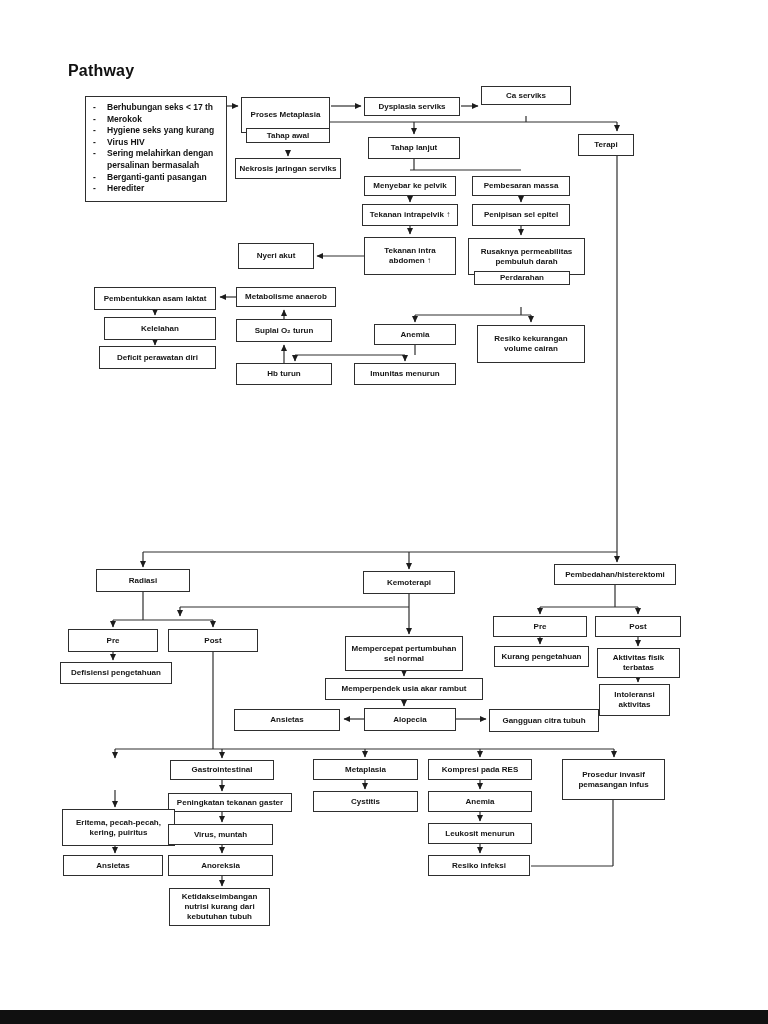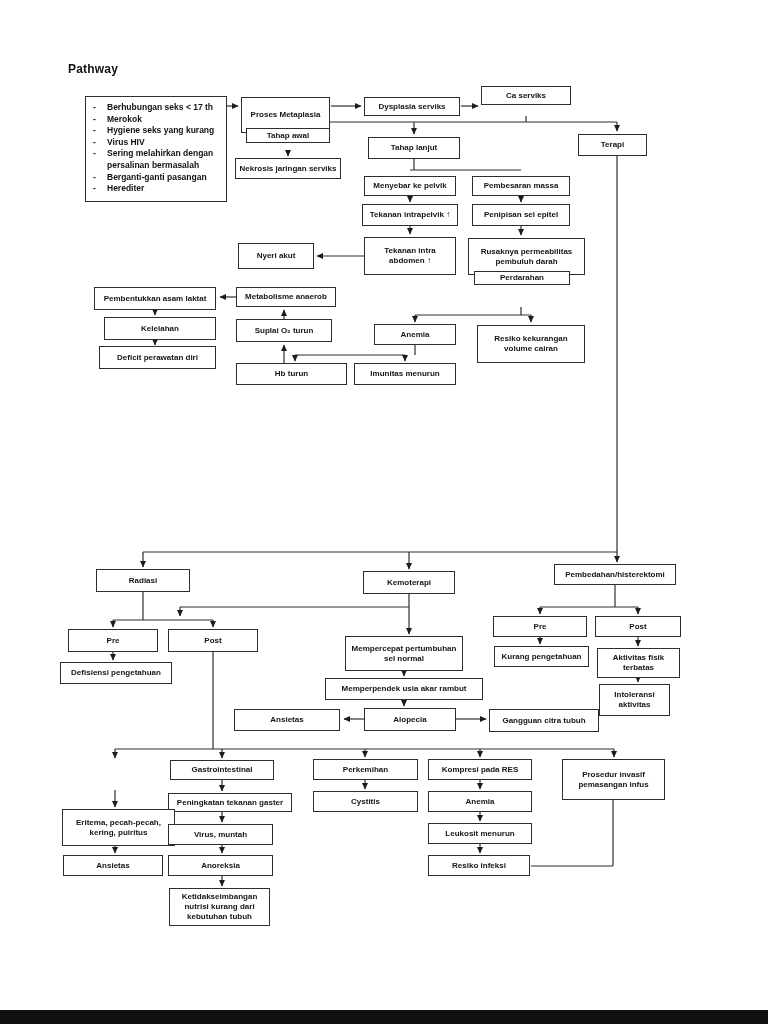--- a/index.html
+++ b/index.html
@@ -1,18 +1,18 @@
 <!DOCTYPE html>
 <html><head>
 <meta charset="utf-8">
 <style>
   html,body{margin:0;padding:0;background:#fff;}
   #page{position:relative;width:768px;height:1024px;background:#ffffff;overflow:hidden;
         font-family:"Liberation Sans", sans-serif;color:#111;}
-  #title{position:absolute;left:68px;top:62px;font-size:12px;font-weight:bold;letter-spacing:.2px;}
+  #title{position:absolute;left:68px;top:62px;font-size:16px;font-weight:bold;letter-spacing:.2px;}
   .node{position:absolute;border:1px solid #2e2e2e;background:#fff;box-sizing:border-box;
         display:flex;align-items:center;justify-content:center;text-align:center;
         font-size:8px;font-weight:bold;line-height:1.25;padding:1px 3px;color:#141414;}
   .thick{border-width:1.5px;}
   #riskbox{position:absolute;left:85px;top:96px;width:142px;height:106px;border:1.5px solid #2e2e2e;
         box-sizing:border-box;background:#fff;padding:5px 3px 4px 7px;font-size:8.5px;font-weight:bold;}
   .ritem{display:flex;line-height:11.6px;}
   .ritem .dash{width:14px;flex:0 0 14px;}
   .ritem .rtext{flex:1;}
   svg#wires{position:absolute;left:0;top:0;}
@@ -136,40 +136,40 @@
       </div>
     <div class="ritem">
         <span class="dash">-</span>
         <span class="rtext">Herediter</span>
       </div>
   </div>
 
   <div class="node" style="left:241px;top:97px;width:89px;height:36px">Proses Metaplasia</div>
   <div class="node" style="left:364px;top:97px;width:96px;height:19px">Dysplasia serviks</div>
   <div class="node" style="left:481px;top:86px;width:90px;height:19px">Ca serviks</div>
-  <div class="node" style="left:578px;top:134px;width:69px;height:22px">Terapi</div>
+  <div class="node" style="left:578px;top:134px;width:56px;height:22px">Terapi</div>
   <div class="node" style="left:246px;top:128px;width:84px;height:15px">Tahap awal</div>
   <div class="node" style="left:235px;top:158px;width:106px;height:21px">Nekrosis jaringan serviks</div>
   <div class="node" style="left:368px;top:137px;width:92px;height:22px">Tahap lanjut</div>
   <div class="node" style="left:364px;top:176px;width:92px;height:20px">Menyebar ke pelvik</div>
   <div class="node" style="left:362px;top:204px;width:96px;height:22px">Tekanan intrapelvik ↑</div>
   <div class="node thick" style="left:364px;top:237px;width:92px;height:38px">Tekanan intra abdomen ↑</div>
   <div class="node thick" style="left:238px;top:243px;width:76px;height:26px">Nyeri akut</div>
   <div class="node" style="left:472px;top:176px;width:98px;height:20px">Pembesaran massa</div>
   <div class="node" style="left:472px;top:204px;width:98px;height:22px">Penipisan sel epitel</div>
   <div class="node" style="left:468px;top:238px;width:117px;height:37px">Rusaknya permeabilitas pembuluh darah</div>
   <div class="node" style="left:474px;top:271px;width:96px;height:14px">Perdarahan</div>
   <div class="node" style="left:374px;top:324px;width:82px;height:21px">Anemia</div>
   <div class="node" style="left:477px;top:325px;width:108px;height:38px">Resiko kekurangan volume cairan</div>
   <div class="node thick" style="left:236px;top:287px;width:100px;height:20px">Metabolisme anaerob</div>
   <div class="node" style="left:94px;top:287px;width:122px;height:23px">Pembentukkan asam laktat</div>
   <div class="node thick" style="left:104px;top:317px;width:112px;height:23px">Kelelahan</div>
   <div class="node" style="left:99px;top:346px;width:117px;height:23px">Deficit perawatan diri</div>
   <div class="node thick" style="left:236px;top:319px;width:96px;height:23px">Suplai O₂ turun</div>
-  <div class="node" style="left:236px;top:363px;width:111px;height:22px">Hb turun</div>
+  <div class="node" style="left:236px;top:363px;width:96px;height:22px">Hb turun</div>
   <div class="node" style="left:354px;top:363px;width:102px;height:22px">Imunitas menurun</div>
 
   <div class="node" style="left:96px;top:569px;width:94px;height:23px">Radiasi</div>
   <div class="node" style="left:363px;top:571px;width:92px;height:23px">Kemoterapi</div>
   <div class="node" style="left:554px;top:564px;width:122px;height:21px">Pembedahan/histerektomi</div>
   <div class="node" style="left:68px;top:629px;width:90px;height:23px">Pre</div>
   <div class="node" style="left:168px;top:629px;width:90px;height:23px">Post</div>
   <div class="node" style="left:60px;top:662px;width:112px;height:22px">Defisiensi pengetahuan</div>
   <div class="node" style="left:345px;top:636px;width:118px;height:35px">Mempercepat pertumbuhan sel normal</div>
   <div class="node" style="left:325px;top:678px;width:158px;height:22px">Memperpendek usia akar rambut</div>
@@ -182,21 +182,21 @@
   <div class="node" style="left:597px;top:648px;width:83px;height:30px">Aktivitas fisik terbatas</div>
   <div class="node" style="left:599px;top:684px;width:71px;height:32px">Intoleransi aktivitas</div>
 
   <div class="node" style="left:170px;top:760px;width:104px;height:20px">Gastrointestinal</div>
   <div class="node" style="left:168px;top:793px;width:124px;height:19px">Peningkatan tekanan gaster</div>
   <div class="node" style="left:62px;top:809px;width:113px;height:37px">Eritema, pecah-pecah, kering, puiritus</div>
   <div class="node" style="left:168px;top:824px;width:105px;height:21px">Virus, muntah</div>
   <div class="node" style="left:63px;top:855px;width:100px;height:21px">Ansietas</div>
   <div class="node" style="left:168px;top:855px;width:105px;height:21px">Anoreksia</div>
   <div class="node" style="left:169px;top:888px;width:101px;height:38px">Ketidakseimbangan nutrisi kurang dari kebutuhan tubuh</div>
-  <div class="node" style="left:313px;top:759px;width:105px;height:21px">Perkemihan</div>
+  <div class="node" style="left:313px;top:759px;width:105px;height:21px">Metaplasia</div>
   <div class="node" style="left:313px;top:791px;width:105px;height:21px">Cystitis</div>
   <div class="node" style="left:428px;top:759px;width:104px;height:21px">Kompresi pada RES</div>
   <div class="node" style="left:428px;top:791px;width:104px;height:21px">Anemia</div>
   <div class="node" style="left:428px;top:823px;width:104px;height:21px">Leukosit menurun</div>
   <div class="node" style="left:428px;top:855px;width:102px;height:21px">Resiko infeksi</div>
   <div class="node" style="left:562px;top:759px;width:103px;height:41px">Prosedur invasif pemasangan infus</div>
 
   <div id="bottombar"></div>
 </div>
 

